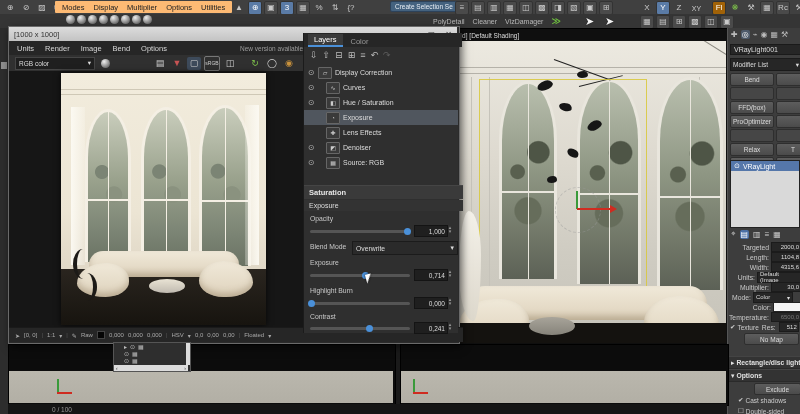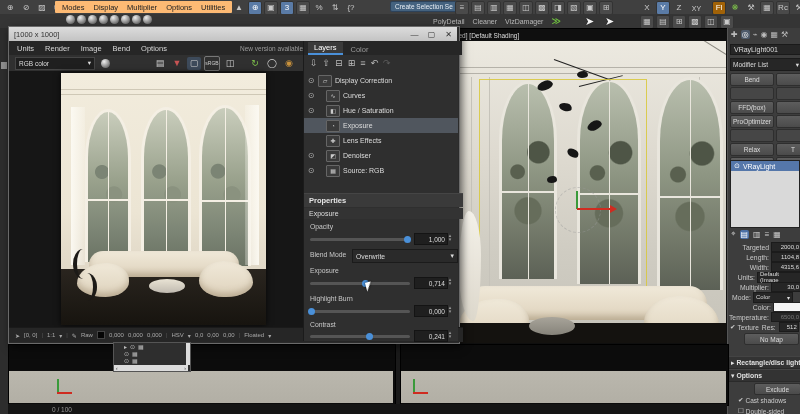--- a/index.html
+++ b/index.html
@@ -90,21 +90,21 @@
           radial-gradient(circle at 35% 40%, #7b8474 7%, transparent 8%),
           radial-gradient(circle at 65% 55%, #8a927f 9%, transparent 10%),
           linear-gradient(180deg,#c9cdbc 0%,#9aa28d 45%,#7b8474 80%,#6a7263 100%);}
   .r-arch:before{content:"";position:absolute;left:50%;top:0;width:1px;height:100%;background:#f4efe4;}
   .r-arch:after{content:"";position:absolute;left:0;top:58%;width:100%;height:2px;background:#f4efe4;}
   .curtain{background:linear-gradient(90deg,rgba(252,250,243,.95),rgba(252,250,243,.25));}
   #vfb-status{left:0;top:300px;width:448px;height:14px;background:#262626;display:flex;align-items:center;gap:4px;padding-left:6px;font-size:6px;color:#a8a8a8;border-top:1px solid #1a1a1a;}
   .swatch{width:6px;height:6px;background:#050505;border:1px solid #444;display:inline-block;}
   .sep{color:#555;}
   
-  #dock{left:294px;top:14px;width:154px;height:300px;background:#2f2f2f;border-left:1px solid #1b1b1b;}
+  #dock{left:294px;top:6px;width:154px;height:300px;background:#2f2f2f;border-left:1px solid #1b1b1b;}
   #dock-tabs{left:0;top:0;width:154px;height:14px;background:#262626;display:flex;align-items:flex-end;gap:2px;padding-left:4px;}
   .dtab{font-size:7.5px;padding:1px 6px;color:#999;}
   .dtab.on{color:#fff;background:#3a3a3a;border-bottom:2px solid #4a90d9;}
   #dock-icons{left:0;top:14px;width:154px;height:16px;display:flex;align-items:center;gap:5px;padding-left:6px;}
   #dock-icons span{font-size:9px;color:#bbb;}
   #dock-icons .dis{color:#5d5d5d;}
   .lrow{position:absolute;left:0;width:154px;height:15px;display:flex;align-items:center;font-size:7px;color:#ddd;}
   .lrow .eye{width:14px;text-align:center;color:#aaa;font-size:8px;}
   .lrow .lic{width:12px;height:10px;border:1px solid #666;border-radius:1px;display:inline-flex;align-items:center;justify-content:center;font-size:6px;color:#ccc;margin-right:3px;background:#3a3a3a;}
   .lrow.sel{background:#50565e;}
@@ -517,21 +517,21 @@
         <span class="lic">◩</span>
         <span>Denoiser</span>
       </div>
       <div class="lrow" style="top:122px;">
         <span class="eye">⊙</span>
         <span style="width:8px;"></span>
         <span class="lic">▦</span>
         <span>Source: RGB</span>
       </div>
 
-      <div class="abs phead" style="left:0;top:152px;width:154px;height:13px;">Properties</div>
+      <div class="abs phead" style="left:0;top:152px;width:154px;height:13px;">Saturation</div>
       <div class="abs pname" style="left:0;top:167px;width:154px;height:11px;">Exposure</div>
 
       <span class="abs plabel" style="left:6px;top:182px;">Opacity</span>
       <div class="abs track" style="left:6px;top:197px;width:100px;">
         <div class="abs knob" style="left:94px;"></div>
       </div>
       <div class="abs valbox" style="left:110px;top:192px;">1,000</div>
       <div class="abs spin" style="left:143px;top:192px;">▴<br>▾</div>
 
       <span class="abs plabel" style="left:6px;top:210px;">Blend Mode</span>

